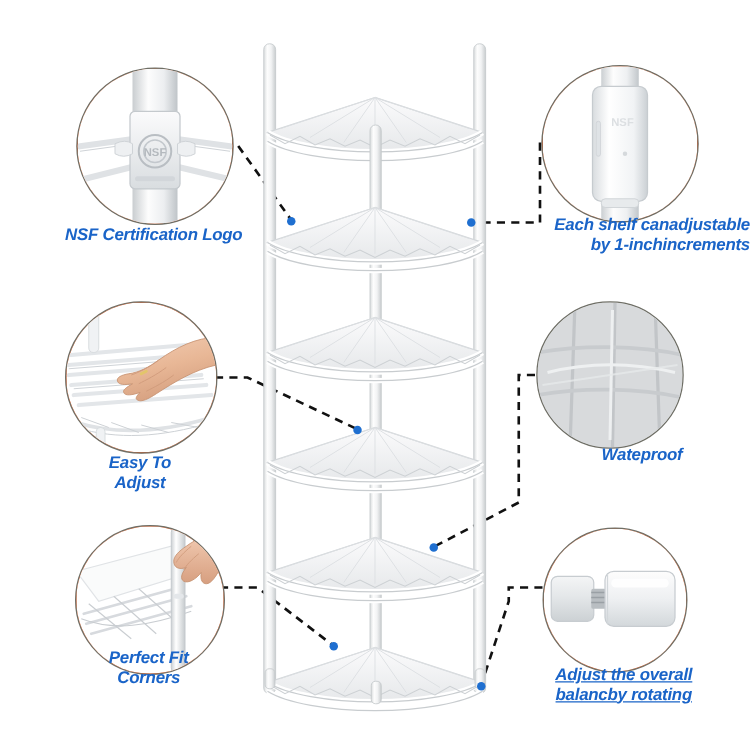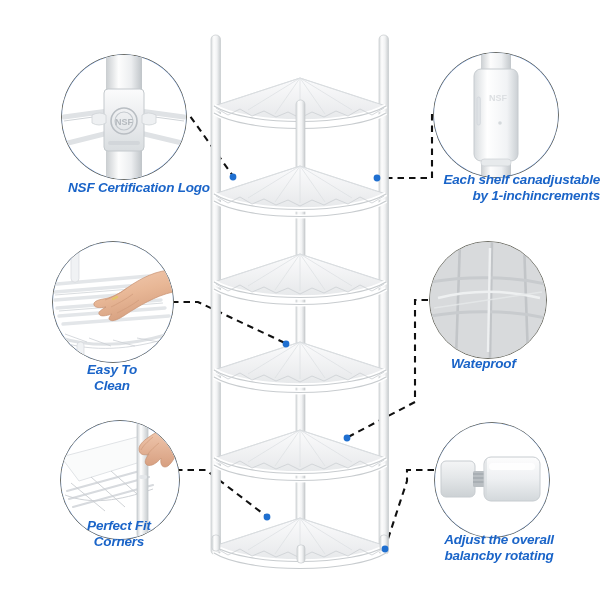--- a/index.html
+++ b/index.html
@@ -11,21 +11,21 @@
     position:relative;
   }
   #stage{position:absolute;left:0;top:0;width:600px;height:600px;}
 
   
   .callout{position:absolute;}
   .circle{
     position:absolute;
     border-radius:50%;
     border:1.4px solid #6f6f66;
-    background:#3b82f6;
+    background:#c2410c;
     overflow:hidden;
   }
   .clabel{
     position:absolute;
     color:#1a64c8;
     font-weight:bold;
     font-style:italic;
     font-size:13.5px;
     line-height:15.5px;
     letter-spacing:-0.2px;
@@ -182,21 +182,21 @@
         <text x="62" y="70" font-family="Liberation Sans, sans-serif" font-size="9" font-weight="bold" fill="#b4b9be" text-anchor="middle">NSF</text>
 
         <g fill="#d2d6da">
           <rect x="46" y="86" width="32" height="4" rx="2"></rect>
         </g>
 
         <path d="M30,60 q8,-4 14,0 l0,8 q-7,4 -14,0 z" fill="#eef0f2" stroke="#cfd3d7" stroke-width="0.8"></path>
         <path d="M94,60 q-8,-4 -14,0 l0,8 q7,4 14,0 z" fill="#eef0f2" stroke="#cfd3d7" stroke-width="0.8"></path>
       </svg>
     </div>
-    <div class="clabel c-left" style="left:26px;top:180px;width:226px;">NSF Certification Logo</div>
+    <div class="clabel c-left" style="left:10px;top:180px;width:226px;">NSF Certification Logo</div>
   </div>
 
   <div class="callout">
     <div class="circle" style="left:433px;top:52px;width:124px;height:124px;">
       <svg viewBox="0 0 124 124" width="124" height="124">
         <defs>
           <linearGradient id="p2" x1="0" y1="0" x2="1" y2="0">
             <stop offset="0" stop-color="#cbcfd2"></stop>
               <stop offset=".32" stop-color="#fdfdfd"></stop>
             <stop offset=".68" stop-color="#eef0f2"></stop>
@@ -274,21 +274,21 @@
           <path d="M8,100 C40,110 76,108 116,96"></path>
           <path d="M12,92 L34,100"></path>
             <path d="M36,96 L58,104"></path>
           <path d="M60,98 L82,104"></path>
             <path d="M84,96 L106,100"></path>
         </g>
         <rect x="24" y="100" width="7" height="20" rx="3.2" fill="#f0f2f4" stroke="#d5d9dc" stroke-width="0.7"></rect>
       </svg>
     </div>
     <div class="clabel c-left" style="left:22px;top:362px;width:180px;">Easy To
-Clean</div>
+Adjust</div>
   </div>
 
   <div class="callout">
     <div class="circle" style="left:429px;top:241px;width:116px;height:116px;background:#d9dbdd;">
       <svg viewBox="0 0 116 116" width="116" height="116">
         <rect width="116" height="116" fill="#d8dadc"></rect>
 
         <g stroke="#c2c5c8" stroke-width="2.6" fill="none">
           <path d="M30,0 L26,116"></path>
             <path d="M62,0 L60,116"></path>
@@ -303,21 +303,21 @@
         <g stroke="#eef0f1" stroke-width="2.4" fill="none">
           <path d="M8,56 C40,48 76,48 110,56"></path>
           <path d="M60,6 L58,110"></path>
         </g>
 
         <g stroke="#e6e8ea" stroke-width="1.6" fill="none" opacity=".8">
           <path d="M4,66 L112,50"></path>
         </g>
       </svg>
     </div>
-    <div class="clabel c-right" style="left:451px;top:356px;width:140px;text-align:left;">Wateproof</div>
+    <div class="clabel c-right" style="left:406px;top:356px;width:140px;text-align:right;">Wateproof</div>
   </div>
 
   <div class="callout">
     <div class="circle" style="left:60px;top:420px;width:118px;height:118px;">
       <svg viewBox="0 0 118 118" width="118" height="118">
         <defs>
           <linearGradient id="sk2" x1="0" y1="0" x2="0" y2="1">
             <stop offset="0" stop-color="#f2cbb2"></stop>
               <stop offset="1" stop-color="#d79f80"></stop>
           </linearGradient>
@@ -389,17 +389,17 @@
           </g>
         </g>
 
         <rect x="49" y="34" width="56" height="44" rx="7" fill="url(#f2)" stroke="#c7ccd0" stroke-width="1"></rect>
 
         <rect x="54" y="40" width="46" height="7" rx="3.5" fill="#ffffff" opacity=".85"></rect>
 
         <path d="M51,36 L51,76" stroke="#d2d7da" stroke-width="1" fill="none"></path>
       </svg>
     </div>
-    <div class="clabel c-right" style="left:404px;top:532px;width:190px;text-align:center;">Adjust the overall
+    <div class="clabel c-right" style="left:404px;top:532px;width:190px;text-align:center;text-decoration:underline;">Adjust the overall
 balancby rotating</div>
   </div>
 
 </div>
 
 </body></html>

